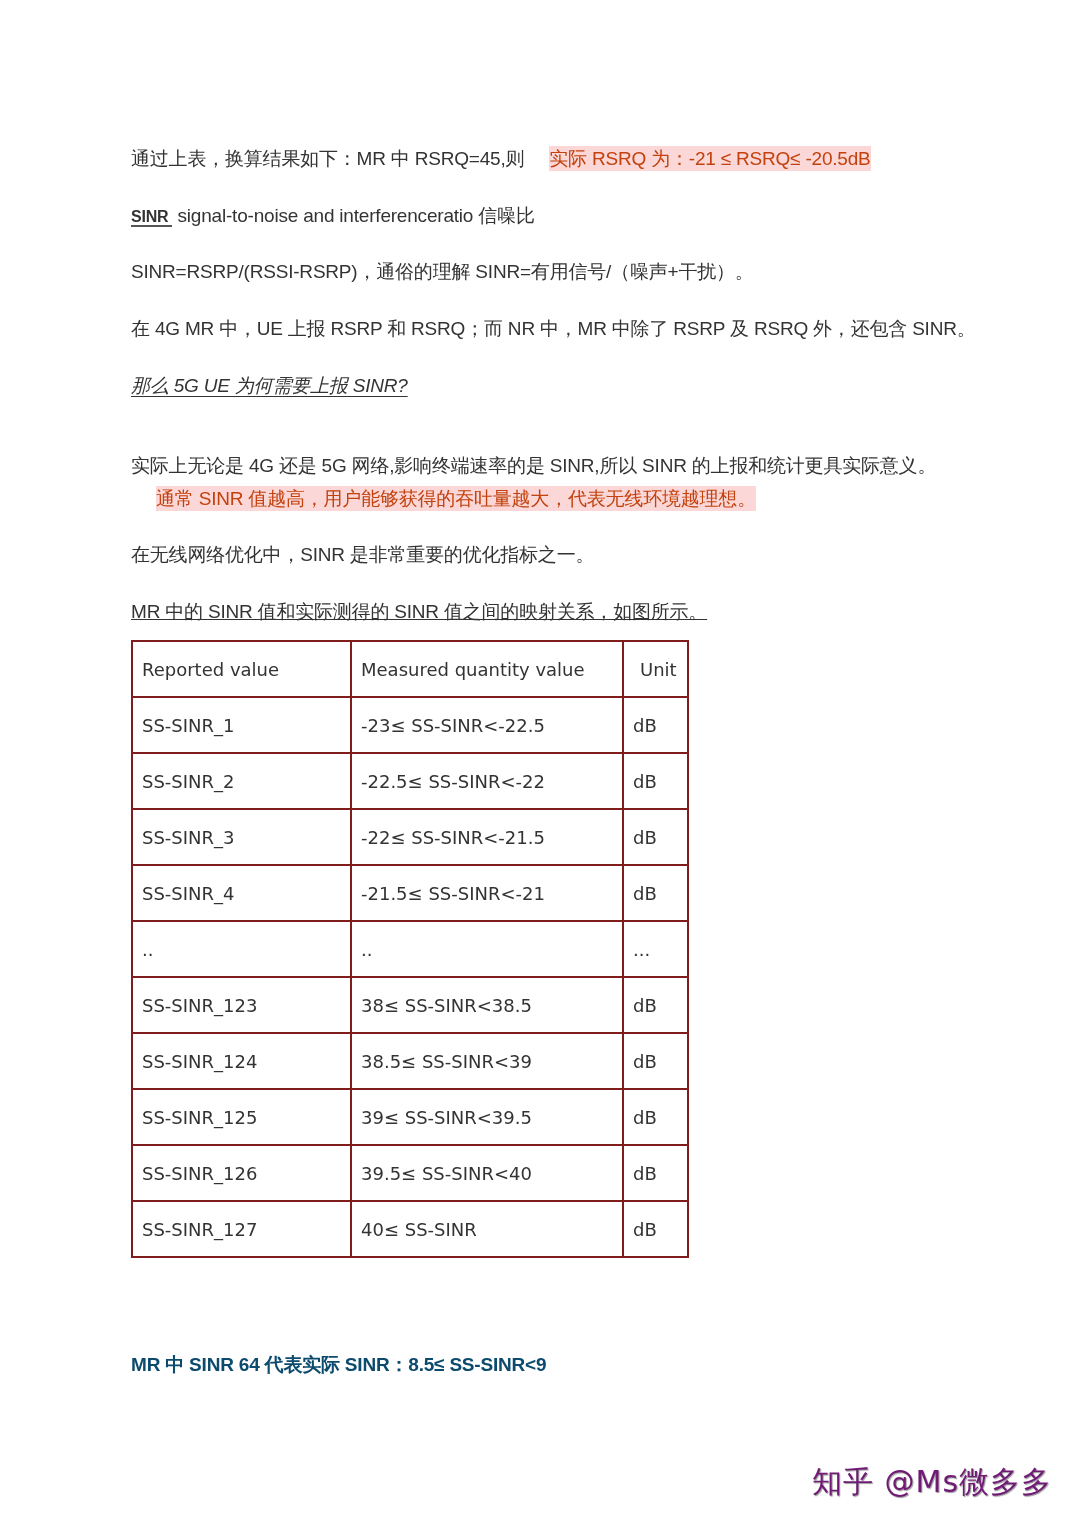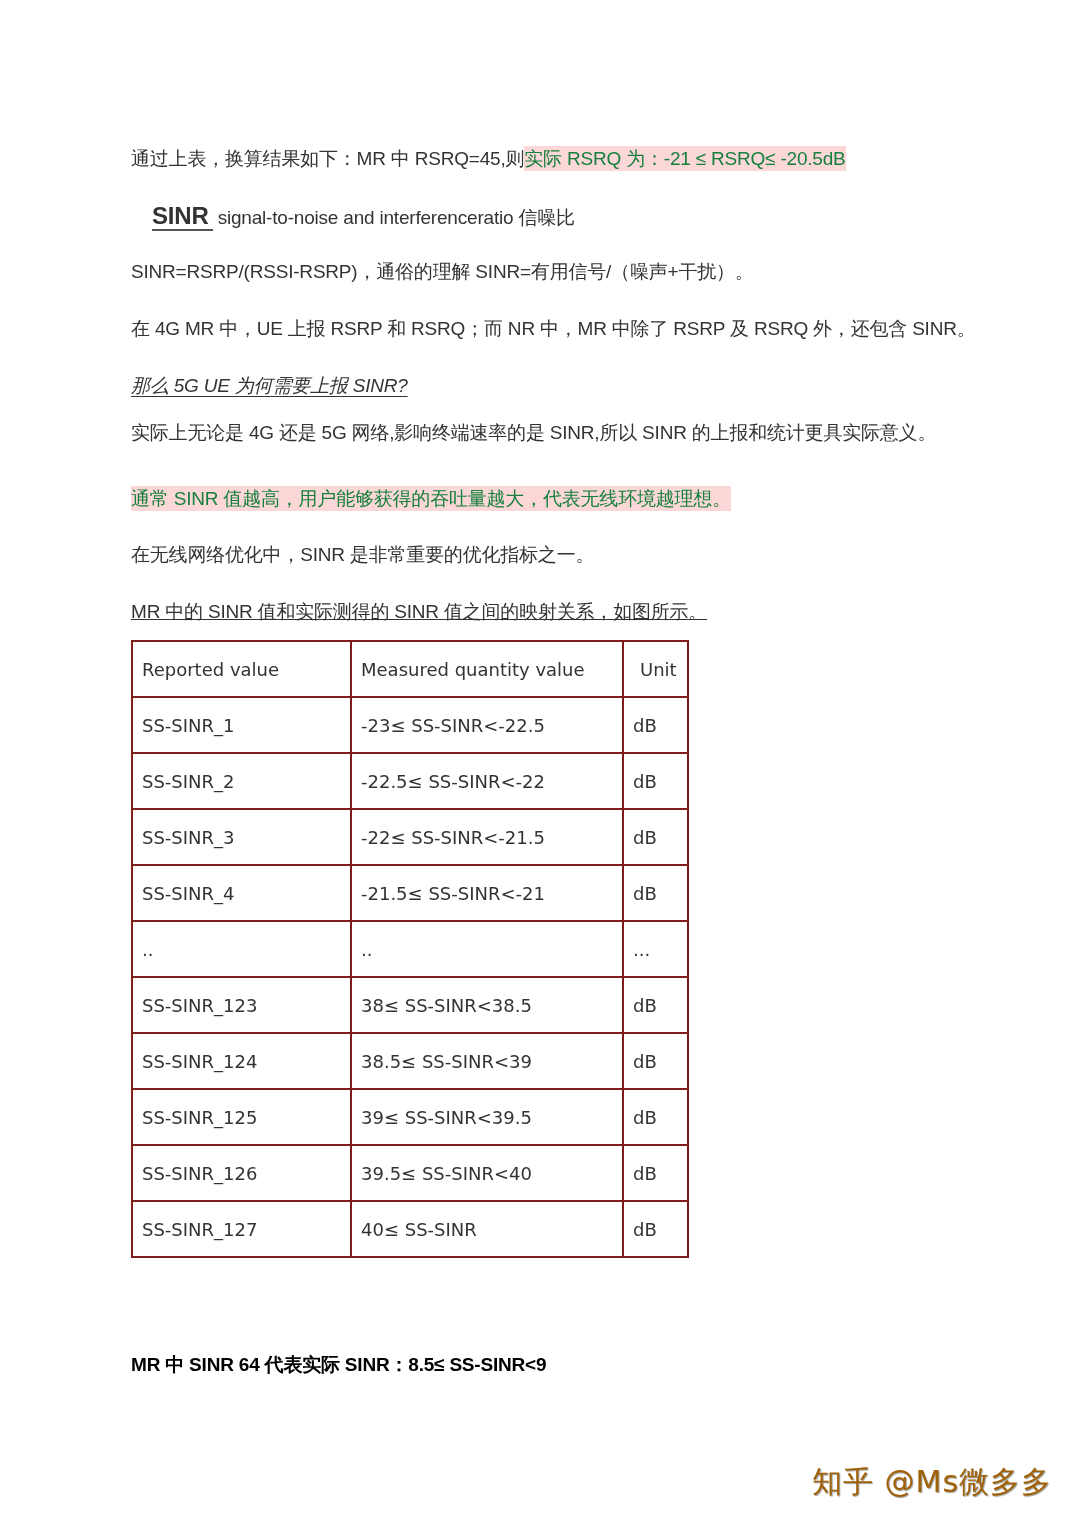--- a/index.html
+++ b/index.html
@@ -5,41 +5,41 @@
   html, body { margin: 0; padding: 0; background: #ffffff; }
   body {
     width: 1080px; height: 1527px; position: relative; overflow: hidden;
     font-family: "Liberation Sans", "DejaVu Sans", sans-serif;
     color: #333333;
   }
   .para {
     position: absolute; left: 131px; font-size: 19px; line-height: 28px;
     white-space: nowrap; letter-spacing: -0.2px;
   }
-  .hl { background: #fbd7d7; color: #15803d; padding: 2px 0; }
-  .sinr-head { font-weight: bold; font-size: 24px; color: #333; border-bottom: 2px solid #555; padding-right: 4px; margin-left: 21px; }
+  .hl { background: #fbd7d7; color: #c2410c; padding: 2px 0; margin-left: 25px; }
+  .sinr-head { font-weight: bold; font-size: 16px; color: #333; border-bottom: 2px solid #555; padding-right: 4px; }
   .italic-q { font-style: italic; text-decoration: underline; text-underline-offset: 4px; }
-  .bold-blue { font-weight: bold; color: #000000; }
+  .bold-blue { font-weight: bold; color: #0c4a6e; }
 
   table.sinr {
     position: absolute; left: 131px; top: 640px;
     border-collapse: collapse; font-family: "DejaVu Sans", sans-serif;
     font-size: 18px; color: #333;
   }
   table.sinr td {
     border: 2px solid #7f1d1d; height: 54px; padding: 0 9px;
     vertical-align: middle; white-space: nowrap;
   }
   table.sinr td.c1 { width: 199px; }
   table.sinr td.c2 { width: 252px; }
   table.sinr td.c3 { width: 38px; padding-left: 16px; }
 
   .watermark {
     position: absolute; left: 812px; top: 1462px; font-size: 30px;
-    color: #a16207; letter-spacing: 1px;
+    color: #701a75; letter-spacing: 1px;
     text-shadow: 1px 1px 1px #9a9a9a, -1px -1px 0 #ffffff;
     font-family: "DejaVu Sans", sans-serif;
   }
 </style>
 </head>
 <body>
 
 <div class="para" style="top:145px;">
   <span>通过上表，换算结果如下：MR 中 RSRQ=45,则</span><span class="hl">实际 RSRQ 为：-21  ≤  RSRQ≤ -20.5dB</span>
 </div>
@@ -47,21 +47,21 @@
 <div class="para" style="top:202px;">
   <span class="sinr-head">SINR</span><span> signal-to-noise and interferenceratio  信噪比</span>
 </div>
 
 <div class="para" style="top:258px;">SINR=RSRP/(RSSI-RSRP)，通俗的理解 SINR=有用信号/（噪声+干扰）。</div>
 
 <div class="para" style="top:315px;">在 4G MR 中，UE 上报 RSRP 和 RSRQ；而 NR 中，MR 中除了 RSRP 及 RSRQ 外，还包含 SINR。</div>
 
 <div class="para italic-q" style="top:372px;">那么 5G UE 为何需要上报 SINR?</div>
 
-<div class="para" style="top:419px;">实际上无论是 4G 还是 5G 网络,影响终端速率的是 SINR,所以 SINR 的上报和统计更具实际意义。</div>
+<div class="para" style="top:452px;">实际上无论是 4G 还是 5G 网络,影响终端速率的是 SINR,所以 SINR 的上报和统计更具实际意义。</div>
 
 <div class="para" style="top:485px;">
   <span class="hl">通常 SINR 值越高，用户能够获得的吞吐量越大，代表无线环境越理想。</span>
 </div>
 
 <div class="para" style="top:541px;">在无线网络优化中，SINR 是非常重要的优化指标之一。</div>
 
 <div class="para" style="top:598px;text-decoration:underline;">MR 中的 SINR 值和实际测得的 SINR 值之间的映射关系，如图所示。</div>
 
 <table class="sinr">

